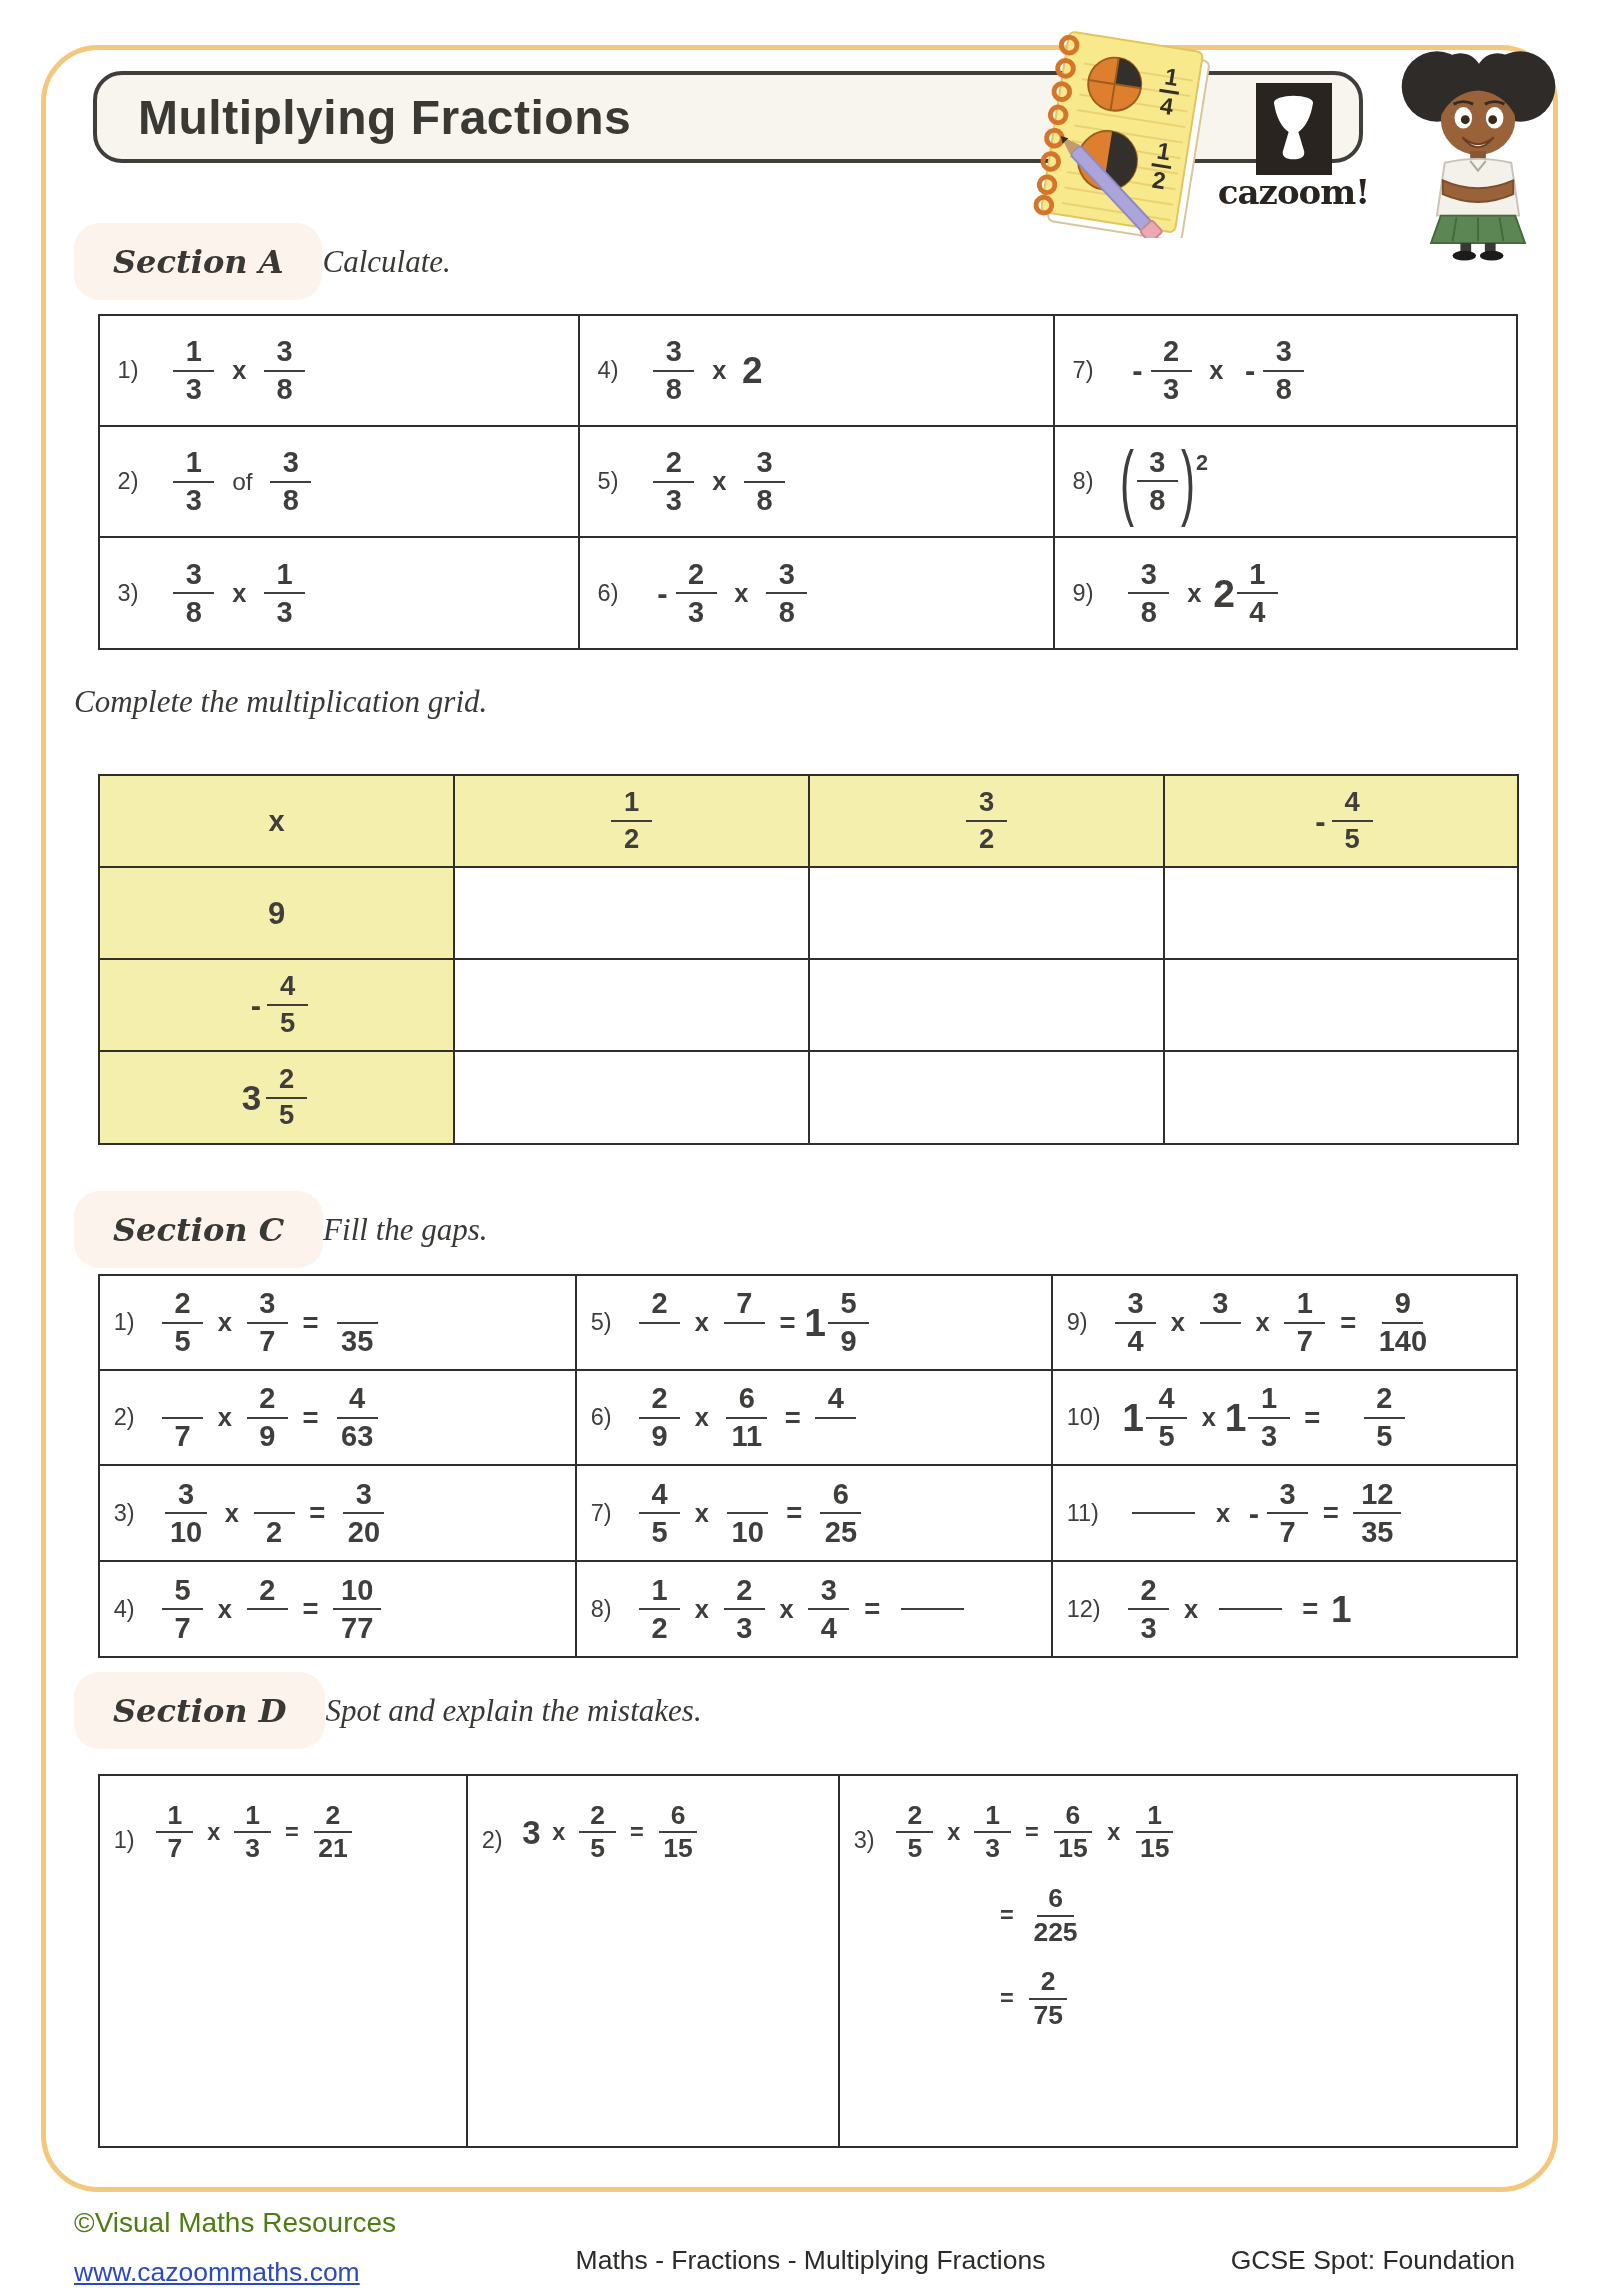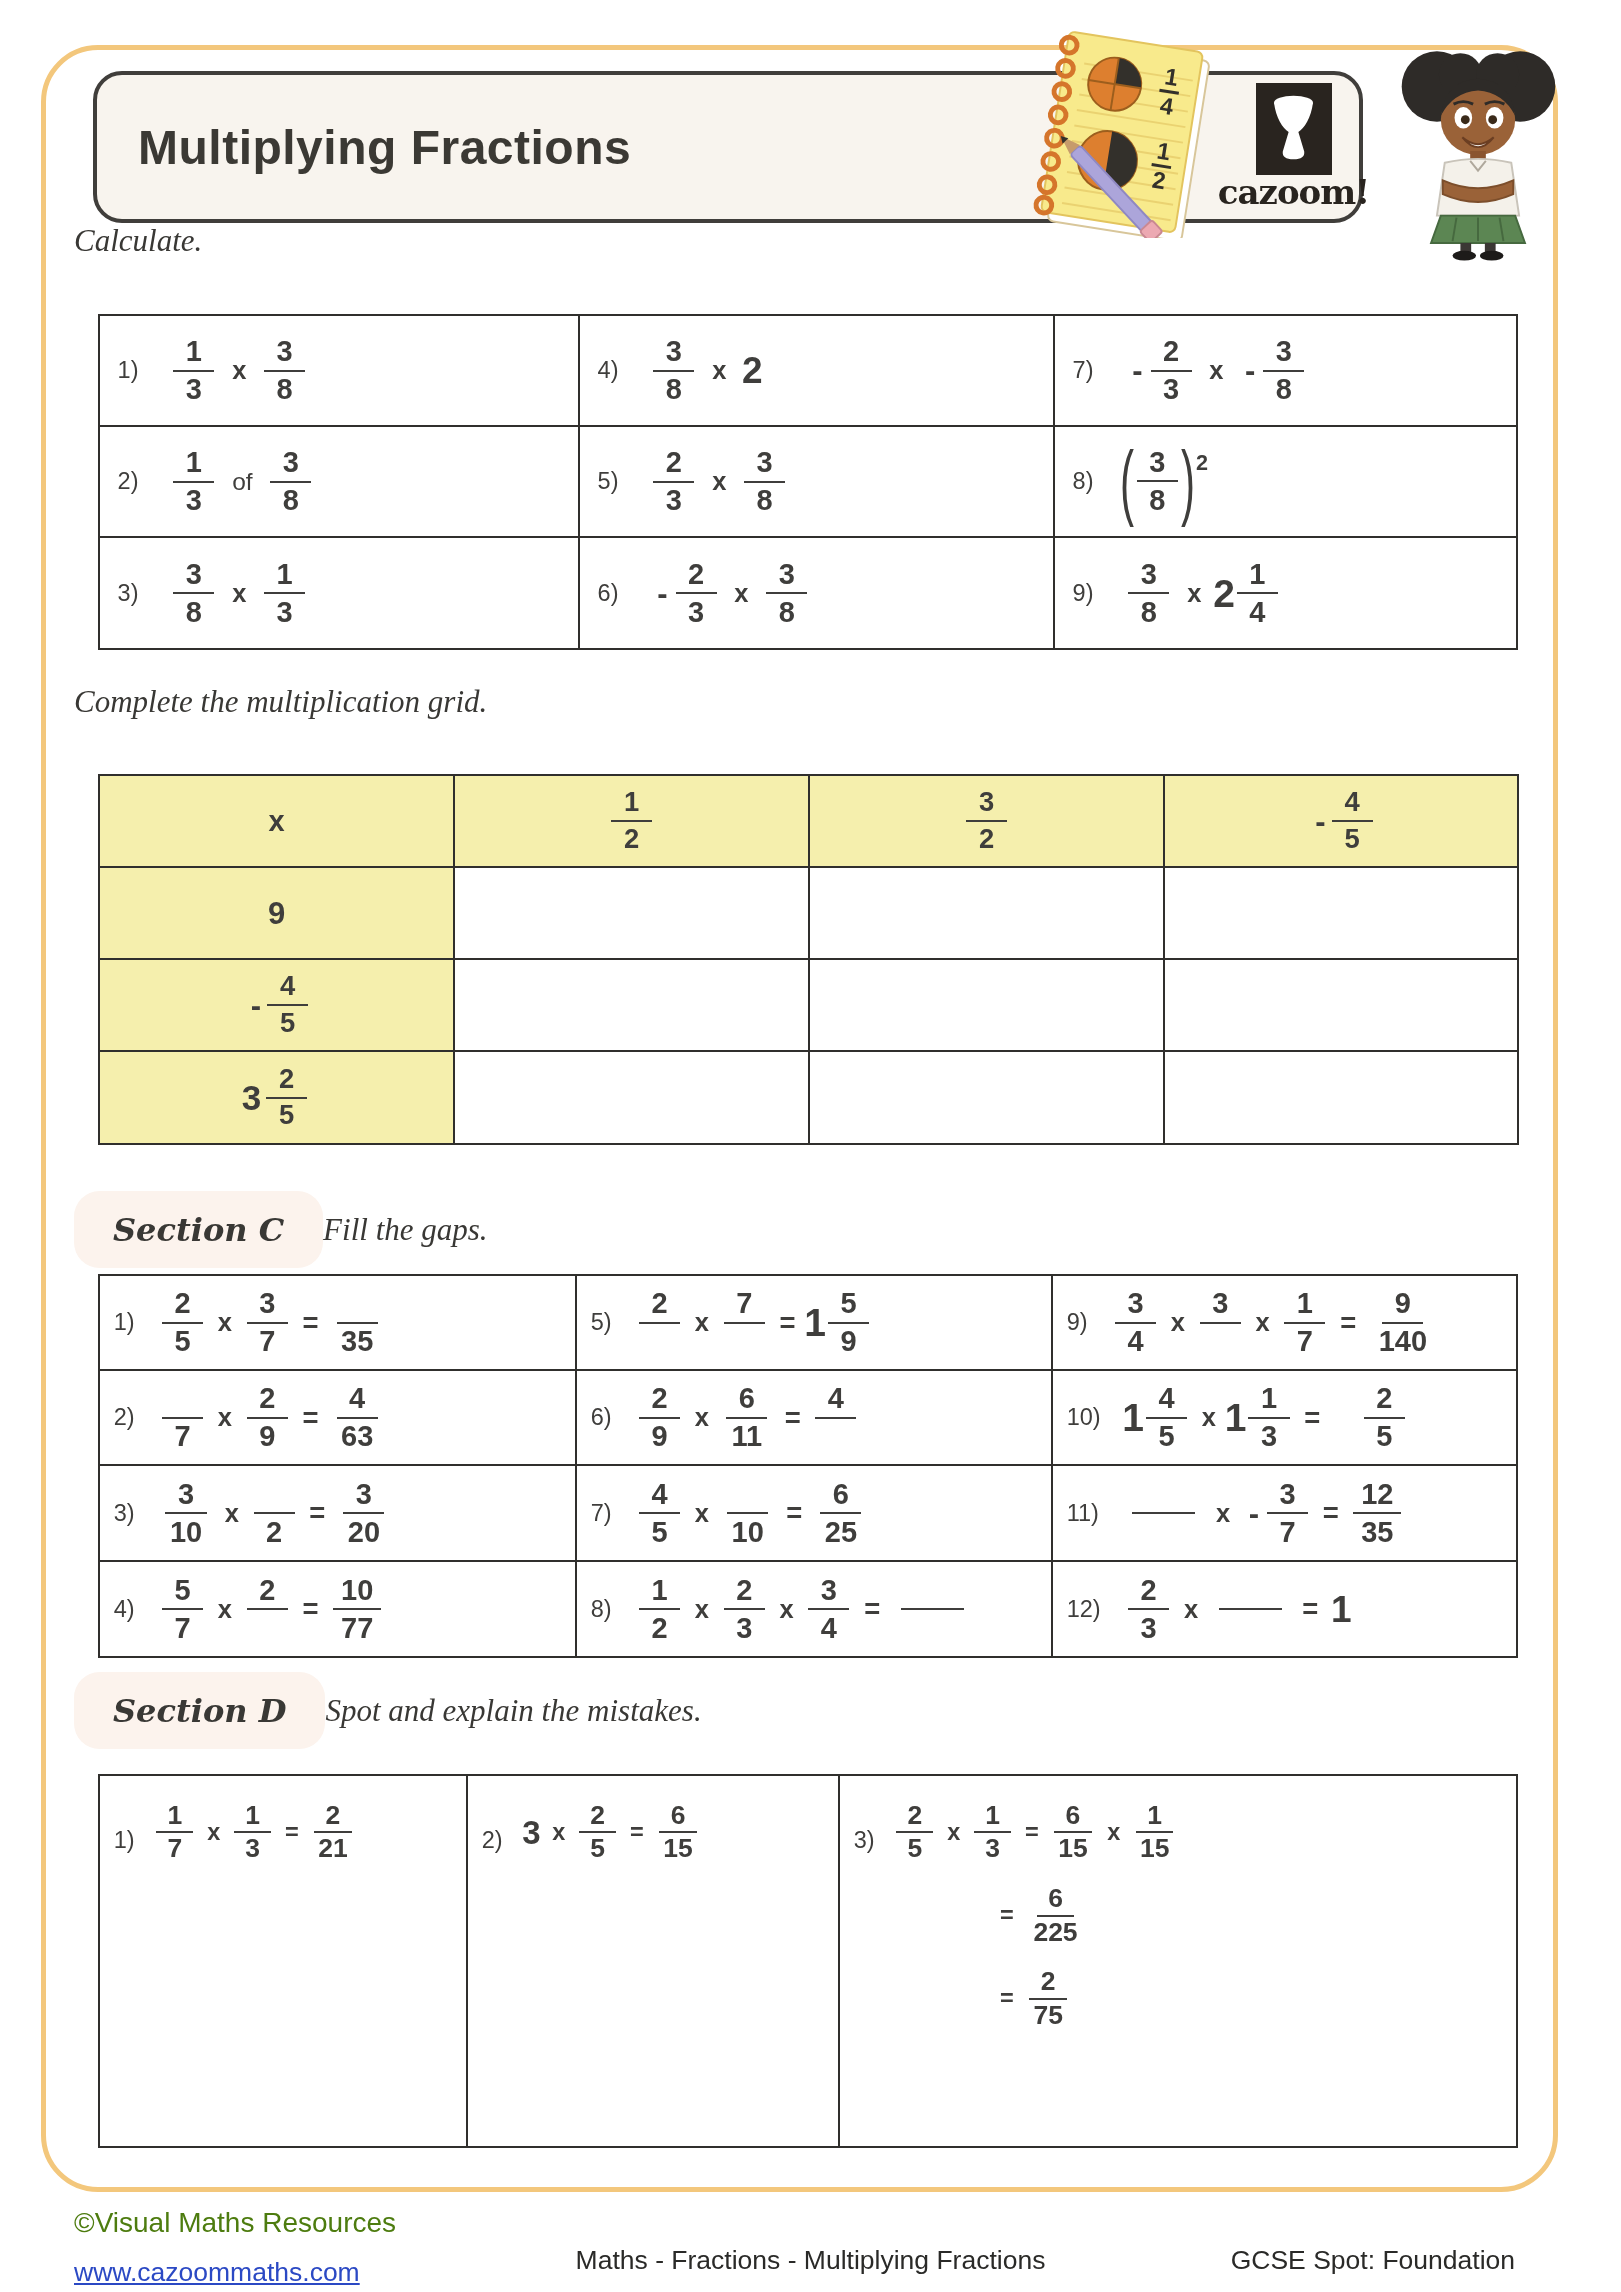--- a/index.html
+++ b/index.html
@@ -2,21 +2,21 @@
 <html><head>
 <meta charset="utf-8">
 <style>
   html,body{margin:0;padding:0;background:#ffffff;}
   .page{position:relative;width:1621px;height:2293px;background:#ffffff;
         font-family:"Liberation Sans",sans-serif;overflow:hidden;}
 
   .outer-border{position:absolute;left:41px;top:45px;width:1517px;height:2147px;
         border:5.9px solid #F3C77C;border-radius:57px;box-sizing:border-box;}
 
-  .title-bar{position:absolute;left:93px;top:71px;width:1270px;height:152px;
+  .title-bar{position:absolute;left:93px;top:71px;width:1270px;height:92px;
         background:#F8F4EE;border:4.9px solid #403E3B;border-radius:29px;
         box-sizing:border-box;z-index:2;}
   .title-text{position:absolute;left:41px;top:50%;transform:translateY(-50%);
         font-size:48px;font-weight:bold;color:#3B3934;letter-spacing:0.5px;}
   .logo{position:absolute;left:1123px;top:7.8px;width:147px;display:flex;
         flex-direction:column;align-items:center;}
   .logo-box{width:76px;height:92px;background:#29241F;display:flex;
         align-items:center;justify-content:center;}
   .logo-text{font-family:"DejaVu Serif",serif;font-weight:bold;font-size:34px;
         color:#29241F;letter-spacing:-1px;line-height:1.05;}
@@ -185,20 +185,21 @@
     <line x1="70" y1="176" x2="66" y2="200" stroke="#46693F" stroke-width="2"></line>
     <line x1="92" y1="176" x2="92" y2="200" stroke="#46693F" stroke-width="2"></line>
     <line x1="114" y1="176" x2="118" y2="200" stroke="#46693F" stroke-width="2"></line>
     <rect x="74" y="202" width="11" height="13" fill="#3B3734"></rect>
     <rect x="99" y="202" width="11" height="13" fill="#3B3734"></rect>
     <ellipse cx="78" cy="215" rx="12" ry="5" fill="#1D1B19"></ellipse>
     <ellipse cx="106" cy="215" rx="12" ry="5" fill="#1D1B19"></ellipse>
   </svg>
 
   <div class="sec-head" style="top:223px;">
+    <span class="sec-label">Section A</span>
     <span class="sec-instr">Calculate.</span>
   </div>
   <table class="ptable" style="left:98px;top:314px;width:1418px;">
     <colgroup>
         <col style="width:480px">
         <col style="width:475px">
         <col style="width:463px">
       </colgroup>
     <tbody>
         <tr style="height:111px">

